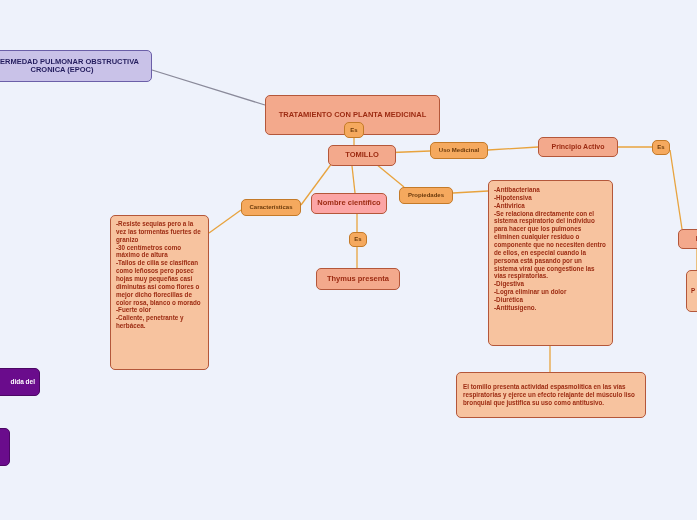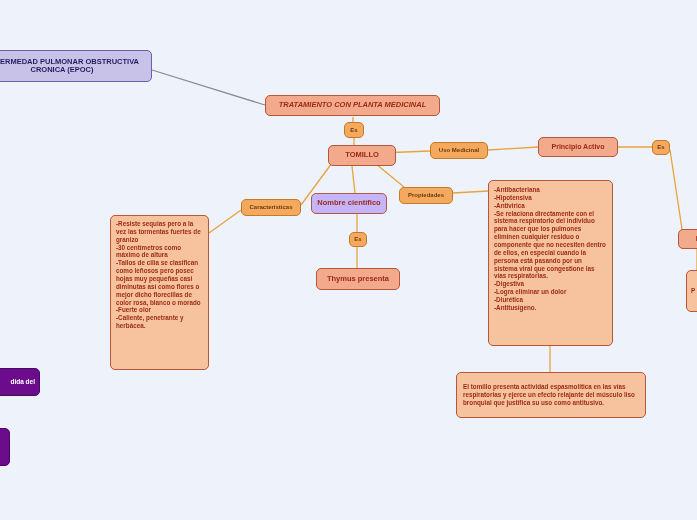--- a/index.html
+++ b/index.html
@@ -48,26 +48,25 @@
     left: -28px; top: 50px;
     width: 180px; height: 32px;
     background: #c9c2e8;
     border: 1px solid #6b5fa8;
     color: #241d5e;
     font-size: 7.5px;
     padding: 2px 4px;
   }
   .n-trat {
     left: 265px; top: 95px;
-    width: 175px; height: 21px;
-    background: #f3a98c;
-    border: 1px solid #b4573a;
-    color: #9c2b12;
-    font-size: 7.5px;
-    font-style: italic;
+    width: 175px; height: 40px;
+    background: #f3a98c;
+    border: 1px solid #b4573a;
+    color: #9c2b12;
+    font-size: 7.5px;
   }
   .n-es1 {
     left: 344px; top: 122px;
     width: 20px; height: 16px;
     background: #f5a95e;
     border: 1px solid #c47a28;
     color: #6b3a0b;
     font-size: 6px;
   }
   .n-tomillo {
@@ -106,21 +105,21 @@
     left: 241px; top: 199px;
     width: 60px; height: 17px;
     background: #f5a95e;
     border: 1px solid #c47a28;
     color: #6b3a0b;
     font-size: 6px;
   }
   .n-nombre {
     left: 311px; top: 193px;
     width: 76px; height: 21px;
-    background: #c4b5fd;
+    background: #fca5a5;
     border: 1px solid #b4573a;
     color: #9c2b12;
     font-size: 7.5px;
   }
   .n-prop {
     left: 399px; top: 187px;
     width: 54px; height: 17px;
     background: #f5a95e;
     border: 1px solid #c47a28;
     color: #6b3a0b;

